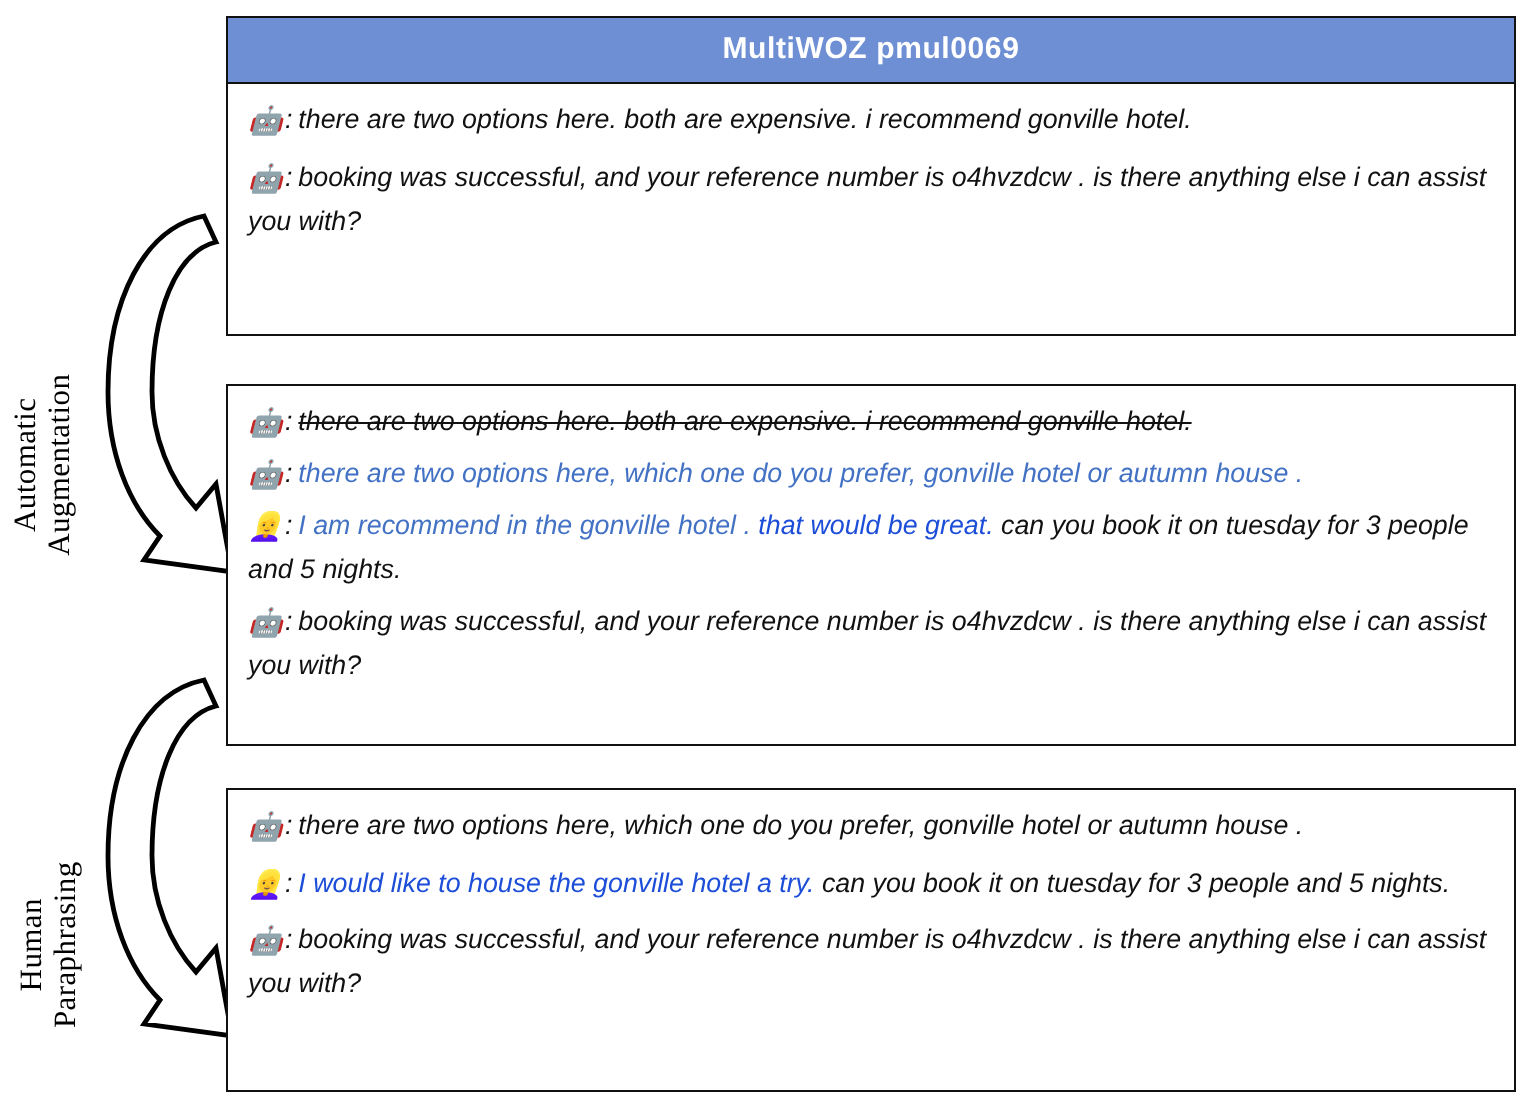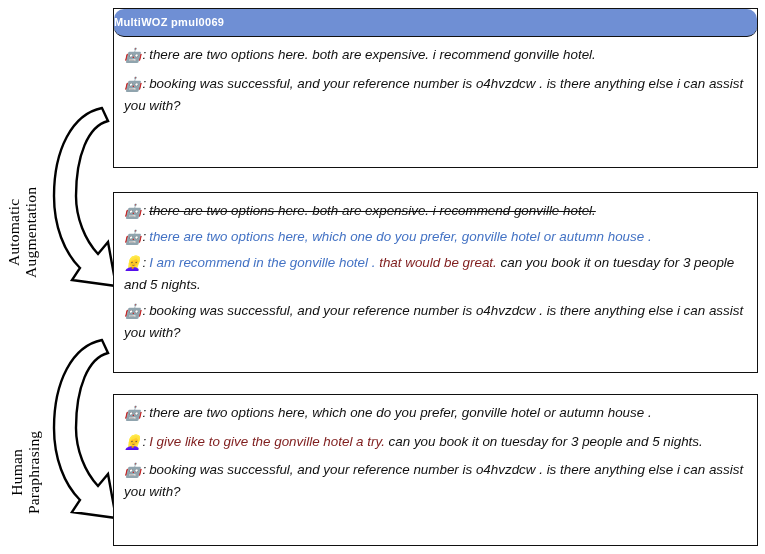--- a/index.html
+++ b/index.html
@@ -61,25 +61,25 @@
     background: #fff;
   }
   #dialog-box-original   { top: 8px;   height: 160px; }
   #dialog-box-augmented  { top: 192px; height: 181px; }
   #dialog-box-human      { top: 394px; height: 152px; }
 
   .dialog-header {
     background: #6f8fd4;
     border-bottom: 1.6px solid #111;
     color: #ffffff;
-    font-size: 11px;
+    font-size: 15px;
     font-weight: bold;
+    text-align: center;
     padding: 7px 0 8px 0;
     letter-spacing: 0.3px;
-    border-radius: 10px;
   }
   .dialog-body {
     padding: 7px 10px 4px 10px;
     font-style: italic;
   }
   .turn {
     font-size: 13.4px;
     color: #111;
     line-height: 1.58;
     margin: 0 0 6.5px 0;
@@ -88,21 +88,21 @@
   #dialog-box-augmented .turn { margin-bottom: 4px; }
   .speaker-icon {
     font-size: 14px;
     vertical-align: -1px;
     margin-right: 1px;
   }
   .colon { margin-right: 3px; }
 
   .seg-black   { color: #111; }
   .seg-blue    { color: #4372c4; }
-  .seg-red     { color: #7f1d1d; }
+  .seg-red     { color: #1d4ed8; }
   .seg-struck  { color: #111; text-decoration: line-through; text-decoration-thickness: 1.3px; }
 </style>
 </head>
 <body>
 
 <div class="stage-label" id="stage-label-auto">
   <span class="l1">Automatic</span>
   <span class="l2">Augmentation</span>
 </div>
 
@@ -150,16 +150,16 @@
       <p class="turn"><span class="speaker-icon">🤖</span><span class="colon">:</span><span class="seg-struck">there are two options here. both are expensive. i recommend gonville hotel.</span></p>
       <p class="turn"><span class="speaker-icon">🤖</span><span class="colon">:</span><span class="seg-blue">there are two options here, which one do you prefer, gonville hotel or autumn house .</span></p>
       <p class="turn"><span class="speaker-icon">👱‍♀️</span><span class="colon">:</span><span class="seg-blue">I am recommend in the gonville hotel . </span><span class="seg-red">that would be great.</span><span class="seg-black"> can you book it on tuesday for 3 people and 5 nights.</span></p>
       <p class="turn"><span class="speaker-icon">🤖</span><span class="colon">:</span><span class="seg-black">booking was successful, and your reference number is o4hvzdcw . is there anything else i can assist you with?</span></p>
     </div>
 </div>
 
 <div class="dialog-box" id="dialog-box-human">
   <div class="dialog-body">
       <p class="turn"><span class="speaker-icon">🤖</span><span class="colon">:</span><span class="seg-black">there are two options here, which one do you prefer, gonville hotel or autumn house .</span></p>
-      <p class="turn"><span class="speaker-icon">👱‍♀️</span><span class="colon">:</span><span class="seg-red">I give like to give the gonville hotel a try.</span><span class="seg-black"> can you book it on tuesday for 3 people and 5 nights.</span></p>
+      <p class="turn"><span class="speaker-icon">👱‍♀️</span><span class="colon">:</span><span class="seg-red">I would like to house the gonville hotel a try.</span><span class="seg-black"> can you book it on tuesday for 3 people and 5 nights.</span></p>
       <p class="turn"><span class="speaker-icon">🤖</span><span class="colon">:</span><span class="seg-black">booking was successful, and your reference number is o4hvzdcw . is there anything else i can assist you with?</span></p>
     </div>
 </div>
 
 </body></html>

